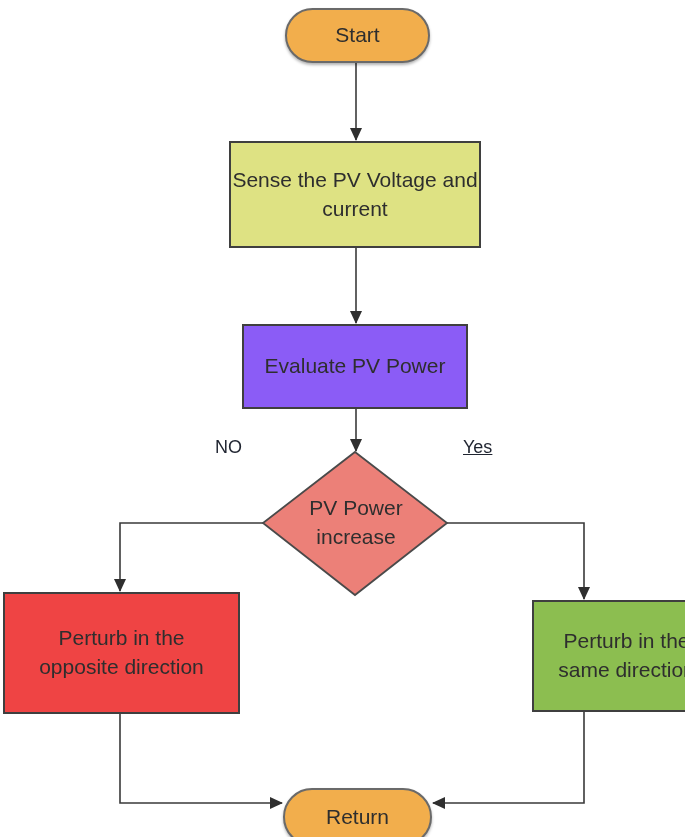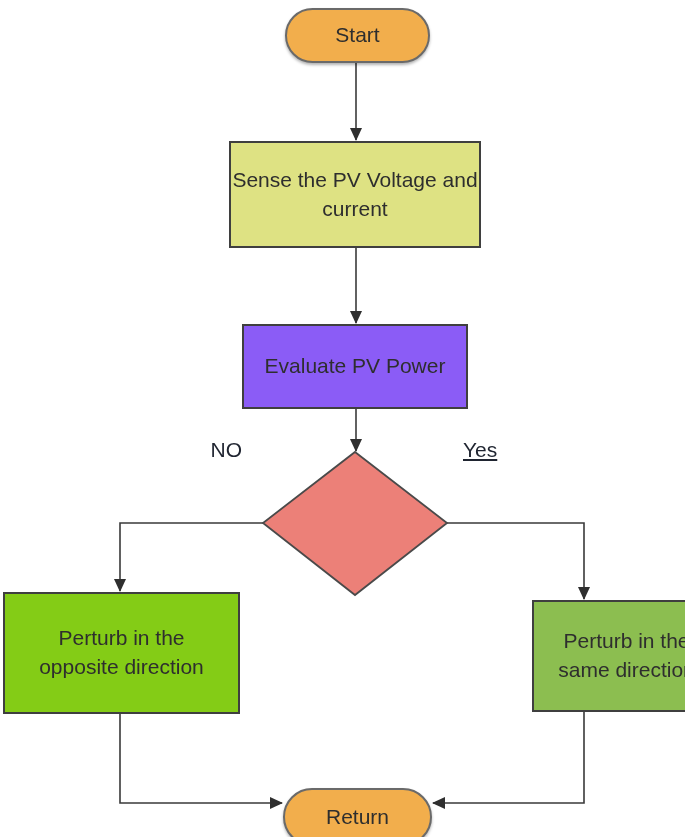--- a/index.html
+++ b/index.html
@@ -38,21 +38,21 @@
   }
   .node-start            { left: 285px; top: 8px;   width: 145px; height: 55px; }
   .node-sense            { left: 229px; top: 141px; width: 252px; height: 107px; padding: 0 0; }
   .node-evaluate         { left: 242px; top: 324px; width: 226px; height: 85px; }
   .node-decision-label   { left: 281px; top: 489px; width: 150px; height: 68px; }
   .node-perturb-opposite { left: 3px;   top: 592px; width: 237px; height: 122px; padding: 0 24px; }
   .node-perturb-same     { left: 486px; top: 600px; width: 189px; height: 112px; padding: 16px 10px; margin-left: 46px; }
   .node-return           { left: 283px; top: 773px; width: 149px; height: 58px; margin-top: 15px; }
   .branch-label {
     position: absolute;
-    font-size: 21px;
+    font-size: 18px;
     color: #1f2430;
     line-height: 1.2;
   }
   .label-no  { left: 158px; top: 437px; width: 84px; text-align: right; }
   .label-yes { left: 463px; top: 437px; width: 84px; text-align: left; text-decoration: underline; }
 </style>
 </head>
 <body>
 
 <div class="canvas">
@@ -80,26 +80,29 @@
   </div>
 
   <div class="node rect node-sense" style="background: rgb(222, 226, 131);">
     <span>Sense the PV Voltage and current</span>
   </div>
 
   <div class="node rect node-evaluate" style="background: #8b5cf6;">
     <span>Evaluate PV Power</span>
   </div>
 
+  <div class="node node-decision-label">
+    <span>PV Power increase</span>
+  </div>
 
   <div class="branch-label label-no">NO</div>
 
   <div class="branch-label label-yes">Yes</div>
 
-  <div class="node rect node-perturb-opposite" style="background: #84cc16;">
+  <div class="node rect node-perturb-opposite" style="background: #ef4444;">
     <span>Perturb in the opposite direction</span>
   </div>
 
   <div class="node rect node-perturb-same" style="background: rgb(140, 190, 80);">
     <span>Perturb in the same direction</span>
   </div>
 
   <div class="node stadium node-return" style="background: rgb(242, 174, 76);">
     <span>Return</span>
   </div>

